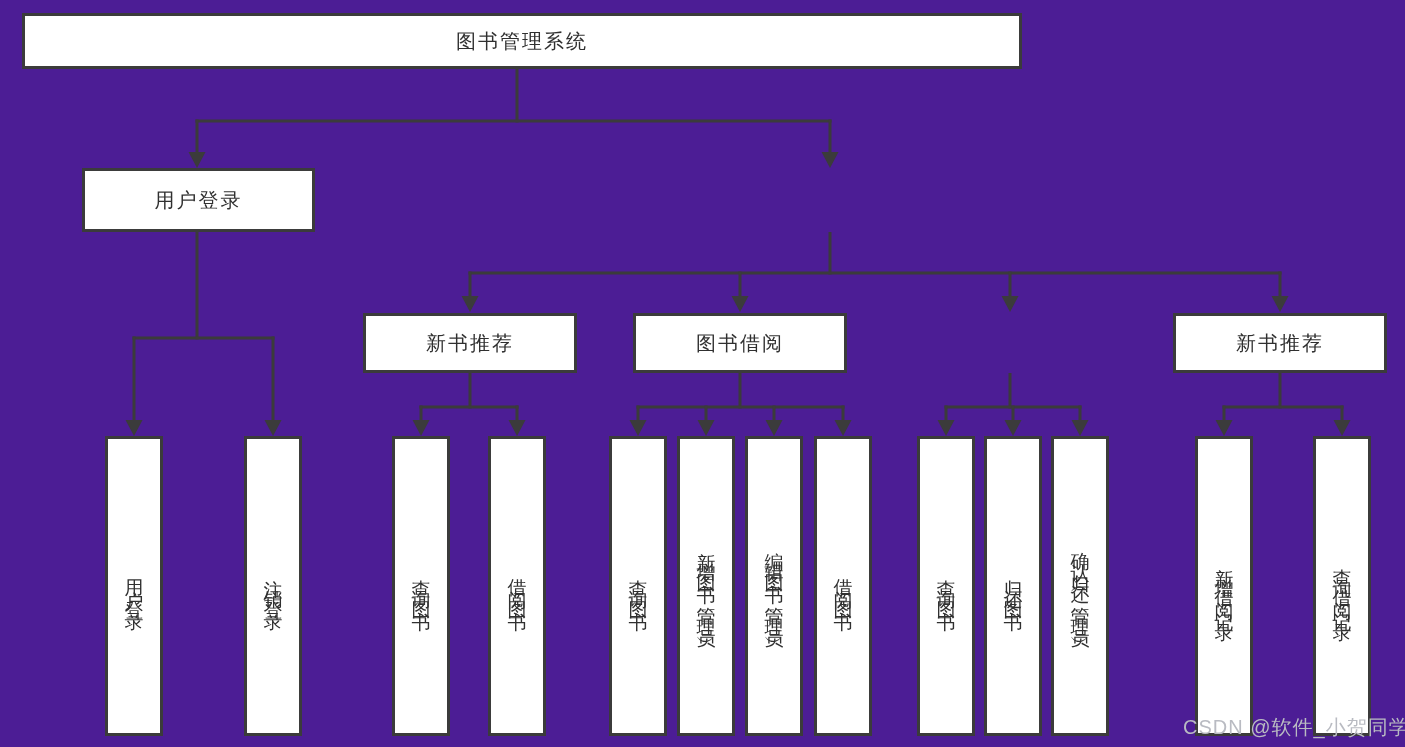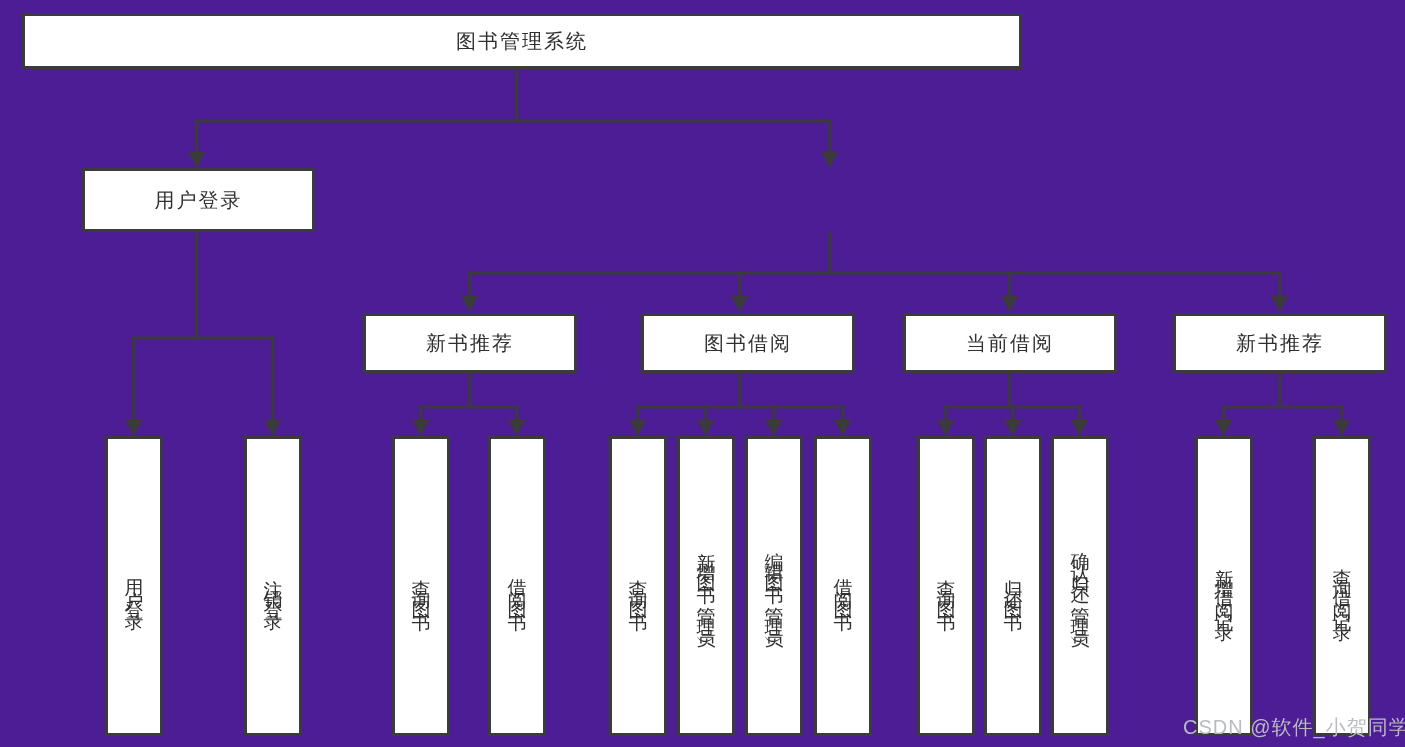--- a/index.html
+++ b/index.html
@@ -115,22 +115,21 @@
     <line x1="1342" y1="405.5" x2="1342" y2="421"></line>
     <polygon points="1215.5,420 1232.5,420 1224,436"></polygon>
     <polygon points="1333.5,420 1350.5,420 1342,436"></polygon>
   </svg>
 
   <div class="box hbox" style="left:22px; top:13px; width:1000px; height:56px;">图书管理系统</div>
 
   <div class="box hbox" style="left:82px; top:168px; width:233px; height:64px;">用户登录</div>
 
   <div class="box hbox" style="left:363px; top:313px; width:214px; height:60px;">新书推荐</div>
-  <div class="box hbox" style="left:633px; top:313px; width:214px; height:60px;margin-left:8px;">图书借阅</div>
-  <div class="box hbox" style="left:903px; top:313px; width:214px; height:60px;">当前借阅</div>
+  <div class="box hbox" style="left:633px; top:313px; width:214px; height:60px;">图书借阅</div>
   <div class="box hbox" style="left:1173px; top:313px; width:214px; height:60px;">新书推荐</div>
 
   <div class="box vbox" style="left:105px; top:436px; width:58px; height:300px;">用户登录</div>
   <div class="box vbox" style="left:244px; top:436px; width:58px; height:300px;">注销登录</div>
 
   <div class="box vbox" style="left:392px; top:436px; width:58px; height:300px;">查询图书</div>
   <div class="box vbox" style="left:488px; top:436px; width:58px; height:300px;">借阅图书</div>
 
   <div class="box vbox" style="left:609px; top:436px; width:58px; height:300px;">查询图书</div>
   <div class="box vbox" style="left:677px; top:436px; width:58px; height:300px;">新增图书（管理员）</div>

